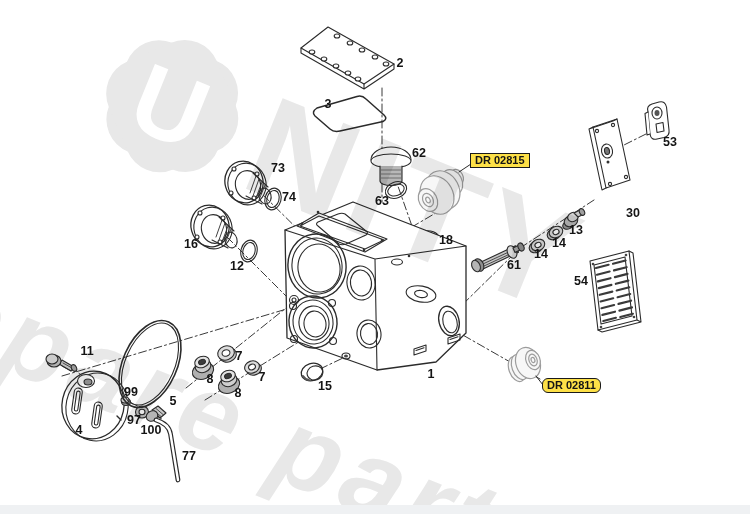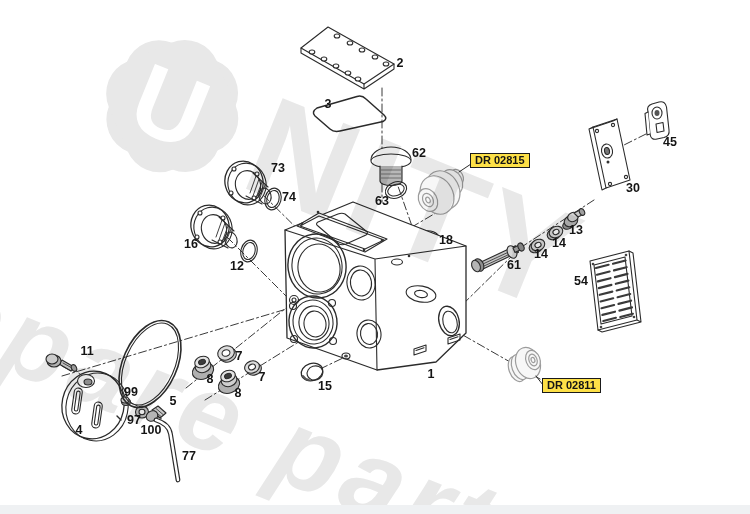--- a/index.html
+++ b/index.html
@@ -19,21 +19,21 @@
            font-style:italic;font-size:108px;line-height:1;letter-spacing:7px;
            white-space:nowrap;}
   
   #labels{position:absolute;inset:0;z-index:3;}
   .callout{position:absolute;transform:translate(-50%,-50%);
            font-weight:700;font-size:12.5px;color:#141414;white-space:nowrap;}
   .refbox{position:absolute;border:1.6px solid #1a1a1a;background:#fde047;
           font-weight:700;font-size:11px;line-height:13px;padding:0 4px;
           color:#141414;white-space:nowrap;}
   #refbox-1{left:470px;top:153px;}
-  #refbox-2{left:542px;top:378px;}
+  #refbox-2{left:542px;top:378px;border-radius:6px;}
   #footer-strip{position:absolute;left:0;bottom:0;width:750px;height:9px;
                 background:#eff1f3;z-index:4;}
 </style>
 </head>
 <body>
 
 <div id="stage">
 
 <svg class="art" width="750" height="514" viewBox="0 0 750 514">
   <g stroke="#2b2b2b" stroke-width="1.1" fill="none" stroke-linecap="round" stroke-linejoin="round">
@@ -367,22 +367,22 @@
   <div class="refbox" id="refbox-2">DR 02811</div>
 <span class="callout" style="left: 400px; top: 63px;">2</span>
       <span class="callout" style="left: 328px; top: 104px;">3</span>
       <span class="callout" style="left: 419px; top: 153px;">62</span>
       <span class="callout" style="left: 382px; top: 201px;">63</span>
       <span class="callout" style="left: 446px; top: 240px;">18</span>
       <span class="callout" style="left: 253px; top: 168px; margin-left: 25px;">73</span>
       <span class="callout" style="left: 289px; top: 178px; margin-top: 19px;">74</span>
       <span class="callout" style="left: 191px; top: 244px;">16</span>
       <span class="callout" style="left: 237px; top: 266px;">12</span>
-      <span class="callout" style="left: 670px; top: 142px;">45</span>
-      <span class="callout" style="left: 633px; top: 188px;">30</span>
+      <span class="callout" style="left: 670px; top: 142px;">53</span>
+      <span class="callout" style="left: 633px; top: 213px;">30</span>
       <span class="callout" style="left: 576px; top: 230px;">13</span>
       <span class="callout" style="left: 559px; top: 243px;">14</span>
       <span class="callout" style="left: 541px; top: 254px;">14</span>
       <span class="callout" style="left: 514px; top: 265px;">61</span>
       <span class="callout" style="left: 581px; top: 281px;">54</span>
       <span class="callout" style="left: 173px; top: 401px;">5</span>
       <span class="callout" style="left: 67px; top: 351px; margin-left: 20px;">11</span>
       <span class="callout" style="left: 79px; top: 430px;">4</span>
       <span class="callout" style="left: 131px; top: 392px;">99</span>
       <span class="callout" style="left: 134px; top: 420px;">97</span>

